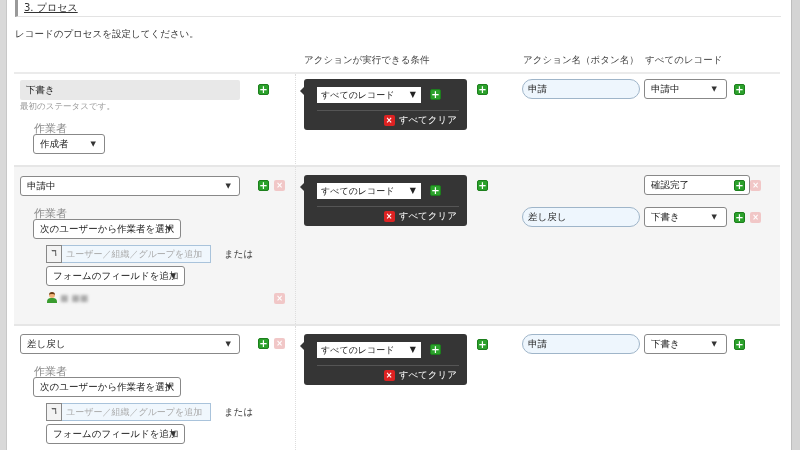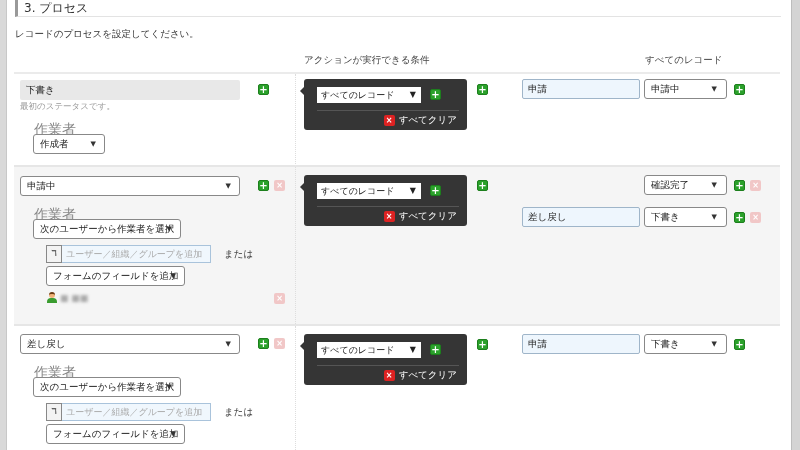--- a/index.html
+++ b/index.html
@@ -17,21 +17,21 @@
   }
   .right-scroll {
     position: absolute; left: 791px; top: 0; width: 9px; height: 450px;
     background: #d4d4d4; border-left: 1px solid #bdbdbd;
   }
   .content { position: absolute; left: 7px; top: 0; width: 784px; height: 450px; }
 
   .section-title {
     position: absolute; left: 8px; top: 0; height: 17px; width: 766px;
     border-left: 3px solid #999; border-bottom: 1px solid #e3e3e3;
-    padding-left: 6px; line-height: 16px; font-size: 12px; color: #333;
+    padding-left: 6px; line-height: 16px; font-size: 10px; color: #333; text-decoration: underline;
   }
   .section-desc {
     position: absolute; left: 8px; top: 28px; font-size: 9.5px; color: #333;
   }
   .col-header {
     position: absolute; top: 54px; font-size: 9.5px; color: #444;
   }
   .header-rule {
     position: absolute; left: 7px; top: 72px; width: 766px; height: 2px; background: #ebebeb;
   }
@@ -45,34 +45,34 @@
   }
   .col-sep {
     position: absolute; left: 288px; width: 0; border-left: 1px dotted #ddd;
   }
 
   .status-static {
     position: absolute; height: 20px; background: #e8e8e8; border-radius: 2px;
     padding-left: 6px; line-height: 20px; font-size: 9.5px; color: #222;
   }
   .hint { position: absolute; font-size: 8.5px; color: #999; }
-  .assignee-label { position: absolute; font-size: 14px; color: #888; }
+  .assignee-label { position: absolute; font-size: 11px; color: #888; }
 
   .select {
     position: absolute; height: 20px; background: #fff; border: 1px solid #888;
     border-radius: 3px; font-size: 9.5px; line-height: 18px; padding-left: 6px; color: #222;
   }
   .select .caret {
     position: absolute; right: 8px; top: 0; font-size: 7px; color: #333;
   }
   .select.status .caret { right: 9px; }
 
   .text-input {
     position: absolute; height: 20px; background: #eef6fd; border: 1px solid #9fb5c9;
-    border-radius: 2px; font-size: 9.5px; line-height: 18px; padding-left: 5px; color: #222;
+    border-radius: 10px; font-size: 9.5px; line-height: 18px; padding-left: 5px; color: #222;
   }
 
   .picker {
     position: absolute; height: 18px; display: flex;
   }
   .picker .picker-btn {
     width: 16px; height: 18px; border: 1px solid #888; background: #f3f3f3;
     font-size: 8px; line-height: 16px; text-align: center; color: #333; font-weight: bold;
   }
   .picker .picker-input {
@@ -137,20 +137,21 @@
 
 <div class="left-gutter"></div>
 <div class="right-scroll"></div>
 
 <div class="content">
 
   <div class="section-title">3. プロセス</div>
   <div class="section-desc">レコードのプロセスを設定してください。</div>
 
   <div class="col-header" style="left:297px">アクションが実行できる条件</div>
+  <div class="col-header" style="left:516px">アクション名（ボタン名）</div>
   <div class="col-header" style="left:638px">すべてのレコード</div>
   <div class="header-rule"></div>
 
   <div class="row" style="top:74px;height:92px"></div>
   <div class="col-sep" style="top:74px;height:92px"></div>
 
   <div class="status-static" style="left:13px;top:80px;width:220px">下書き</div>
   <div class="btn-add" style="left:251px;top:84px">+</div>
   <div class="hint" style="left:13px;top:101px">最初のステータスです。</div>
   <div class="assignee-label" style="left:27px;top:121px">作業者</div>
@@ -224,21 +225,21 @@
     </div>
     <div class="btn-add">+</div>
     <div class="cond-rule"></div>
     <div class="clear-all">
       <span class="x">×</span>
       <span>すべてクリア</span>
     </div>
   </div>
   <div class="btn-add" style="left:470px;top:180px">+</div>
 
-  <div class="select status" style="left:637px;top:175px;width:83px">
+  <div class="select status" style="left:637px;top:175px;width:106px">
     <span>確認完了</span>
     <span class="caret">▼</span>
   </div>
   <div class="btn-add" style="left:727px;top:180px">+</div>
   <div class="btn-del" style="left:743px;top:180px">×</div>
 
   <div class="text-input" style="left:515px;top:207px;width:118px">差し戻し</div>
   <div class="select status" style="left:637px;top:207px;width:83px">
     <span>下書き</span>
     <span class="caret">▼</span>

